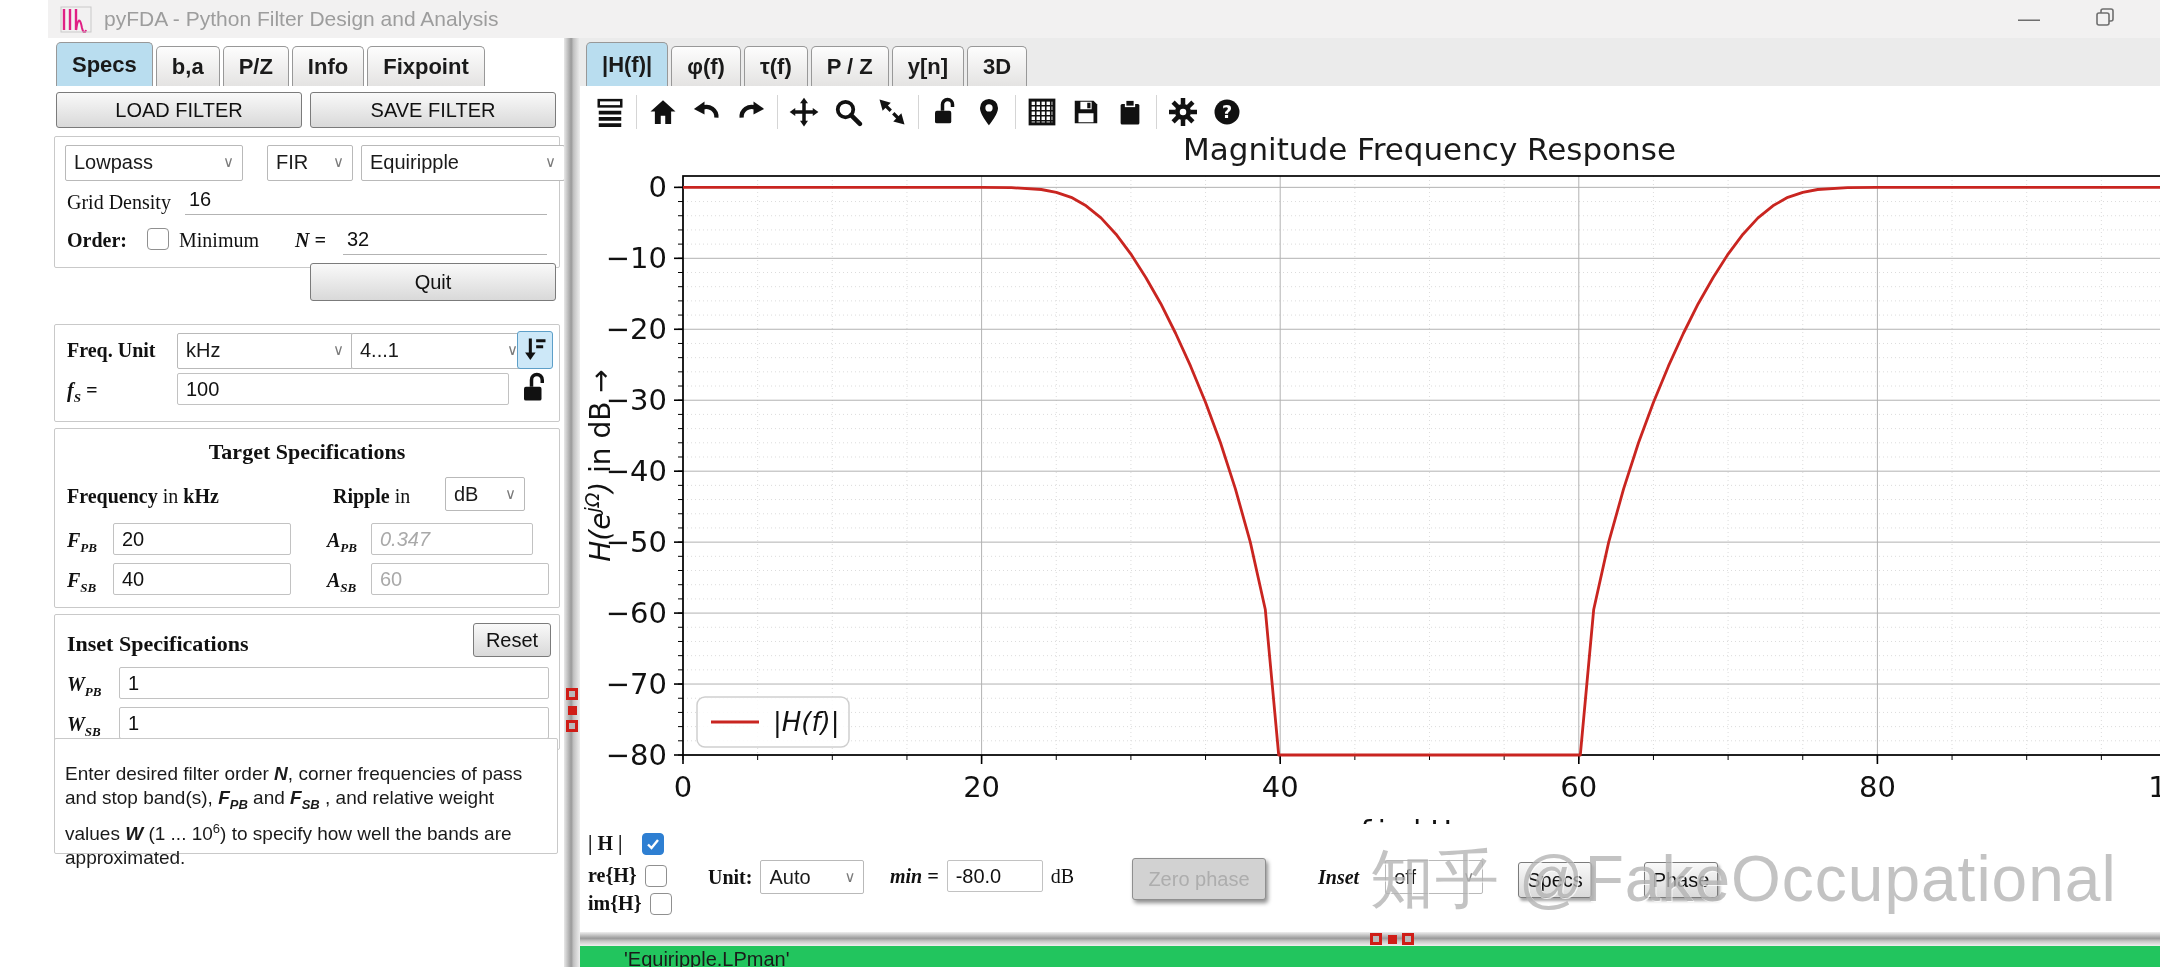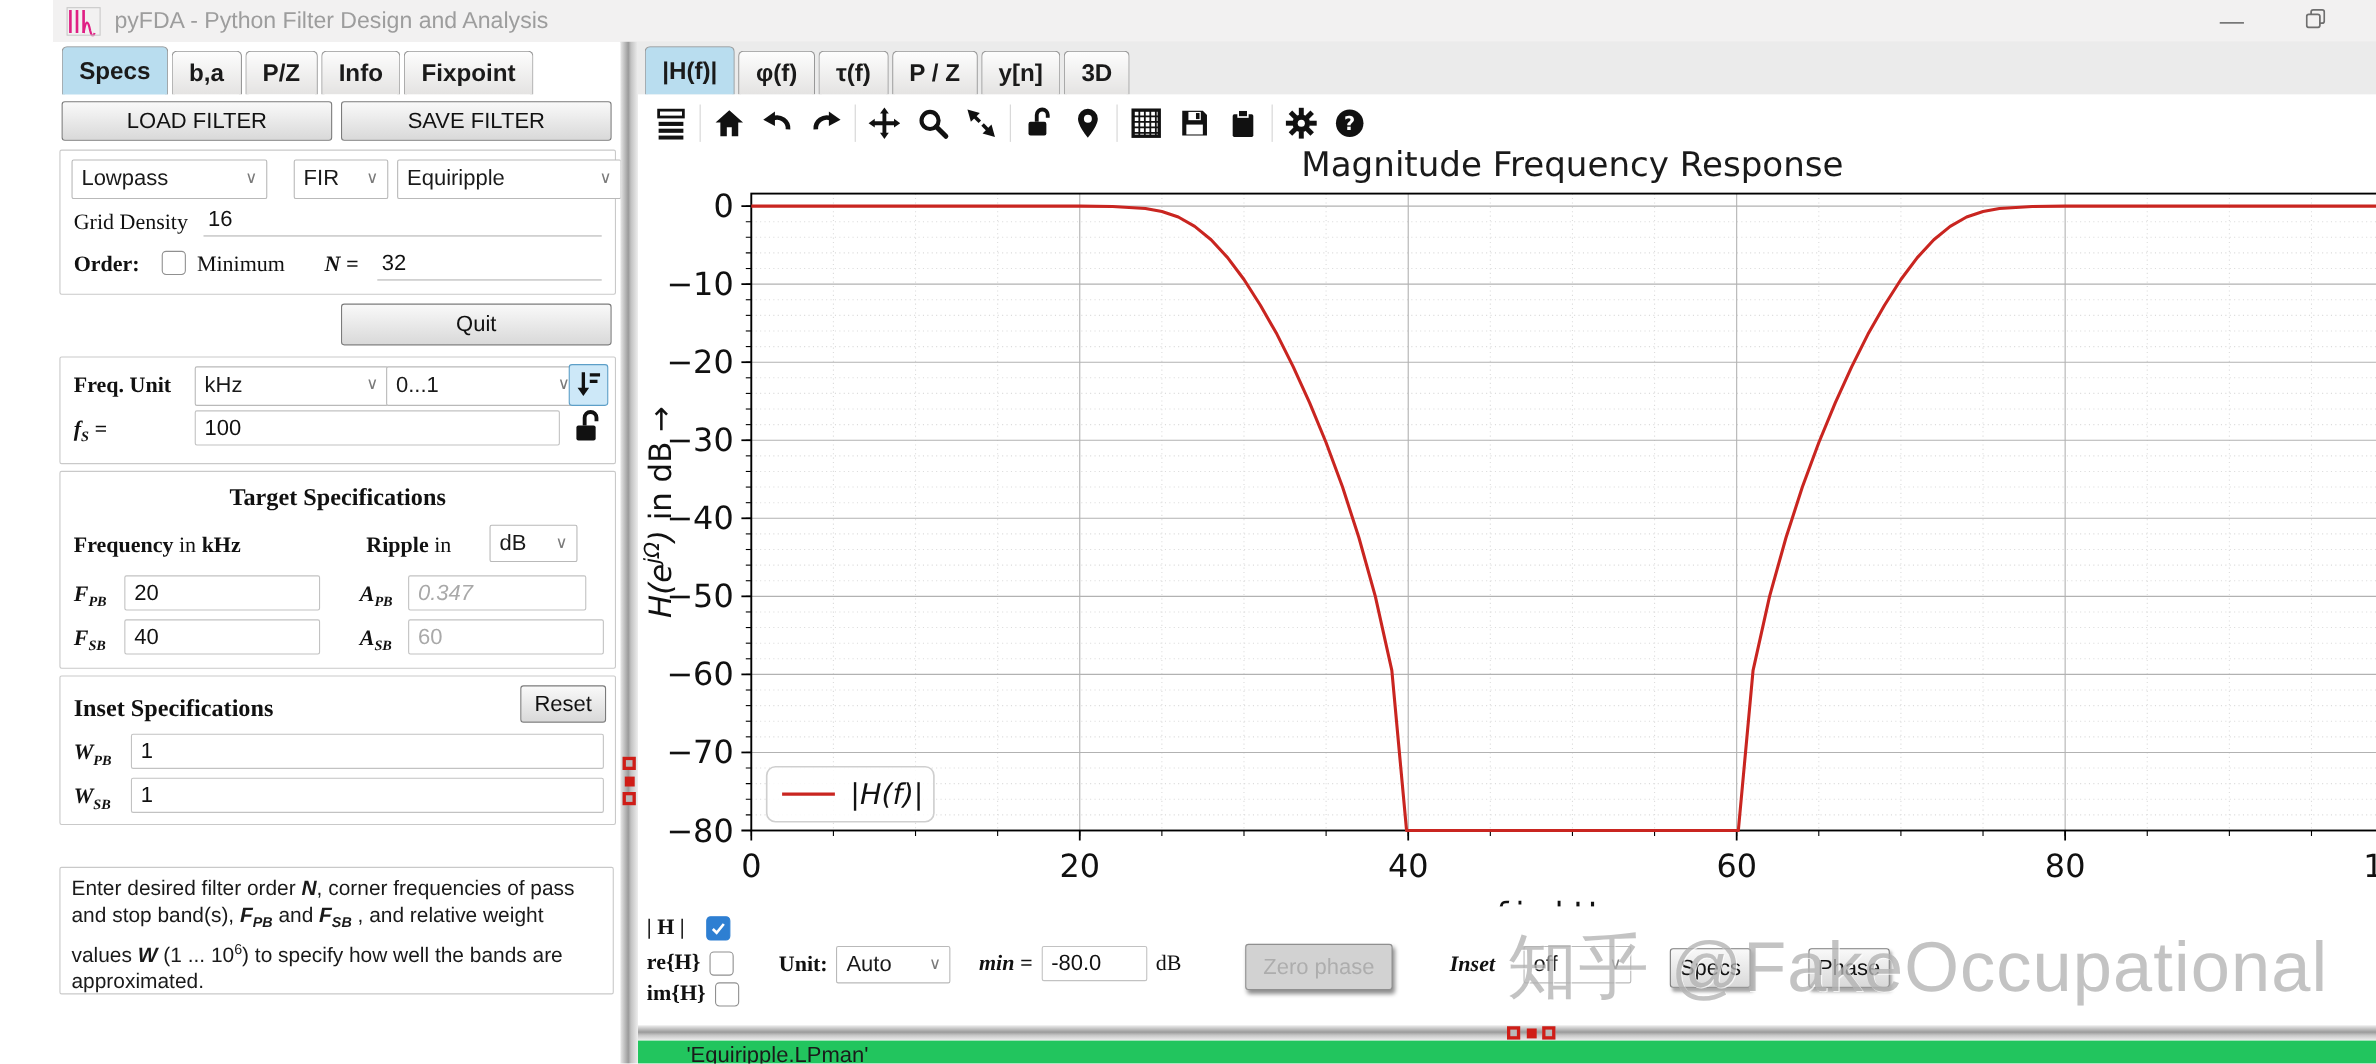--- a/index.html
+++ b/index.html
@@ -117,30 +117,30 @@
       </div>
       <span class="abs lbl" style="left:12px;top:54px">Grid Density</span>
       <input class="abs inp-line" style="left: 130px; top: 48px; width: 362px;" value="16">
       <span class="abs lbl b" style="left:12px;top:92px">Order:</span>
       <span class="abs cb" style="left:92px;top:91px"></span>
       <span class="abs lbl" style="left:124px;top:92px">Minimum</span>
       <span class="abs lbl bi" style="left:240px;top:92px">N =</span>
       <input class="abs inp-line" style="left: 288px; top: 88px; width: 204px;" value="32">
     </div>
 
-    <div class="abs btn" style="left:262px;top:238px;width:244px;height:36px;line-height:36px">Quit</div>
+    <div class="abs btn" style="left:262px;top:225px;width:244px;height:36px;line-height:36px">Quit</div>
 
     <div class="abs group" style="top:286px;height:96px">
       <span class="abs lbl b" style="left:12px;top:14px">Freq. Unit</span>
       <div class="abs ddl" style="left:122px;top:8px;width:158px">
         <span>kHz</span>
         <span class="chev">∨</span>
       </div>
       <div class="abs ddl" style="left:296px;top:8px;width:158px">
-        <span>0...1</span>
+        <span>4...1</span>
         <span class="chev">∨</span>
       </div>
       <div class="abs" style="left:462px;top:6px;width:34px;height:36px;background:#cde8f8;border:1px solid #5d9fc8;border-radius:3px">
         <svg width="28" height="30" viewBox="0 0 24 24" style="margin:2px 0 0 3px">
           <path d="M8 3 V17" stroke="#111" stroke-width="2.6"></path>
           <polygon points="3.5,15 12.5,15 8,21.5" fill="#111"></polygon>
           <path d="M13 5 H21 M13 10 H19" stroke="#111" stroke-width="2.6"></path>
         </svg>
       </div>
       <span class="abs lbl bi" style="left:12px;top:54px"><span>f</span><sub class="s">S</sub>
@@ -173,21 +173,21 @@
 
     <div class="abs group" style="top:576px;height:134px">
       <span class="abs lbl b" style="left:12px;top:16px;font-size:22px">Inset Specifications</span>
       <div class="abs btn" style="left:418px;top:8px;width:76px;height:32px;line-height:32px">Reset</div>
       <span class="abs lbl bi" style="left:12px;top:58px"><span>W</span><sub class="s">PB</sub></span>
       <input class="abs inp-box" style="left: 64px; top: 52px; width: 430px;" value="1">
       <span class="abs lbl bi" style="left:12px;top:98px"><span>W</span><sub class="s">SB</sub></span>
       <input class="abs inp-box" style="left: 64px; top: 92px; width: 430px;" value="1">
     </div>
 
-    <div class="abs group" style="top:750px;height:116px;padding:8px 10px;box-sizing:border-box;width:504px">
+    <div class="abs group" style="top:700px;height:116px;padding:23px 10px;box-sizing:border-box;width:504px">
       <div style="font-size:19px;line-height:24px"><span>Enter desired filter order </span><span class="bi">N</span><span>, corner frequencies of pass and stop band(s), </span><span class="bi">F</span><sub class="s" style="font-style:italic">PB</sub><span> and </span><span class="bi">F</span><sub class="s" style="font-style:italic">SB</sub><span> , and relative weight values </span><span class="bi">W</span><span> (1 ... 10</span><sup style="font-size:13px">6</sup><span>) to specify how well the bands are approximated.</span></div>
     </div>
   </div>
 
   <div id="vsplit" class="abs">
     <span class="rh o" style="left:2px;top:650px"></span>
     <span class="rh f" style="left:3.5px;top:668px"></span>
     <span class="rh o" style="left:2px;top:682px"></span>
   </div>
 

